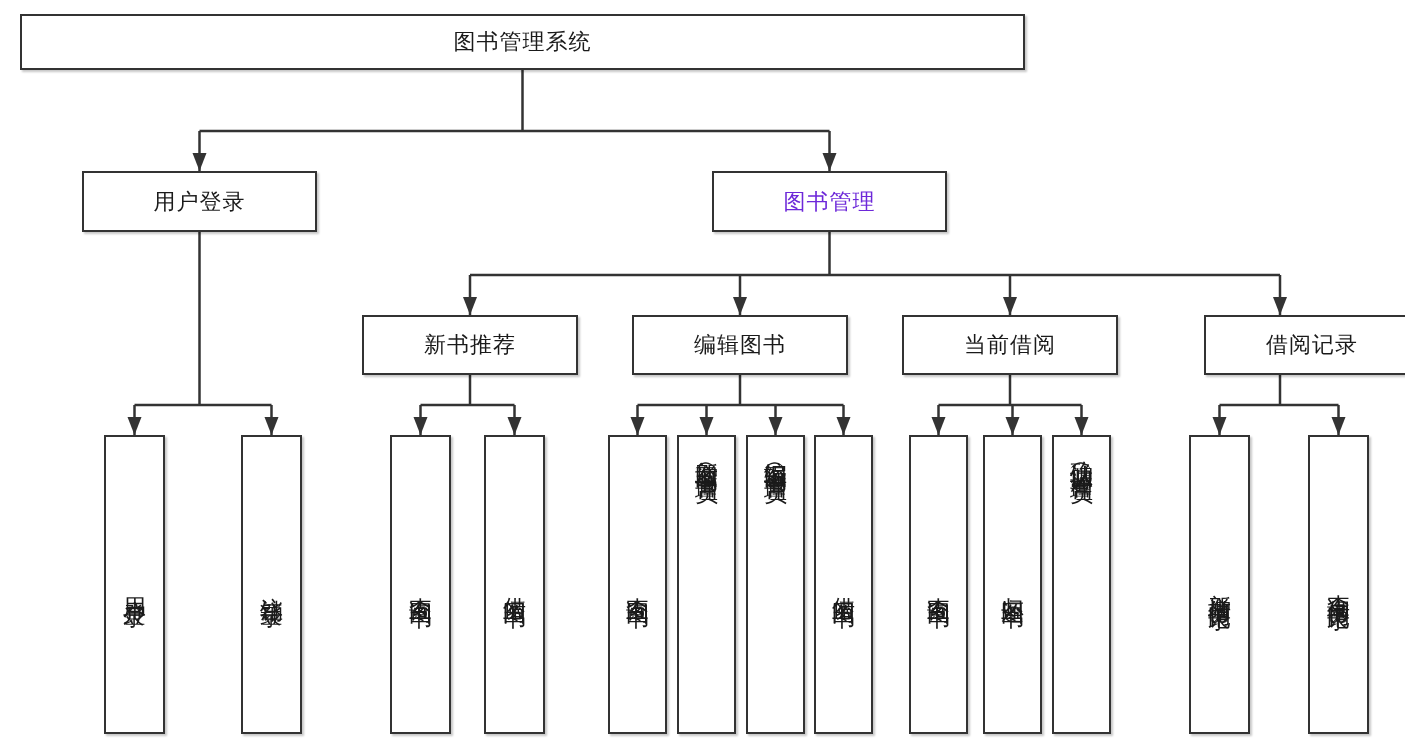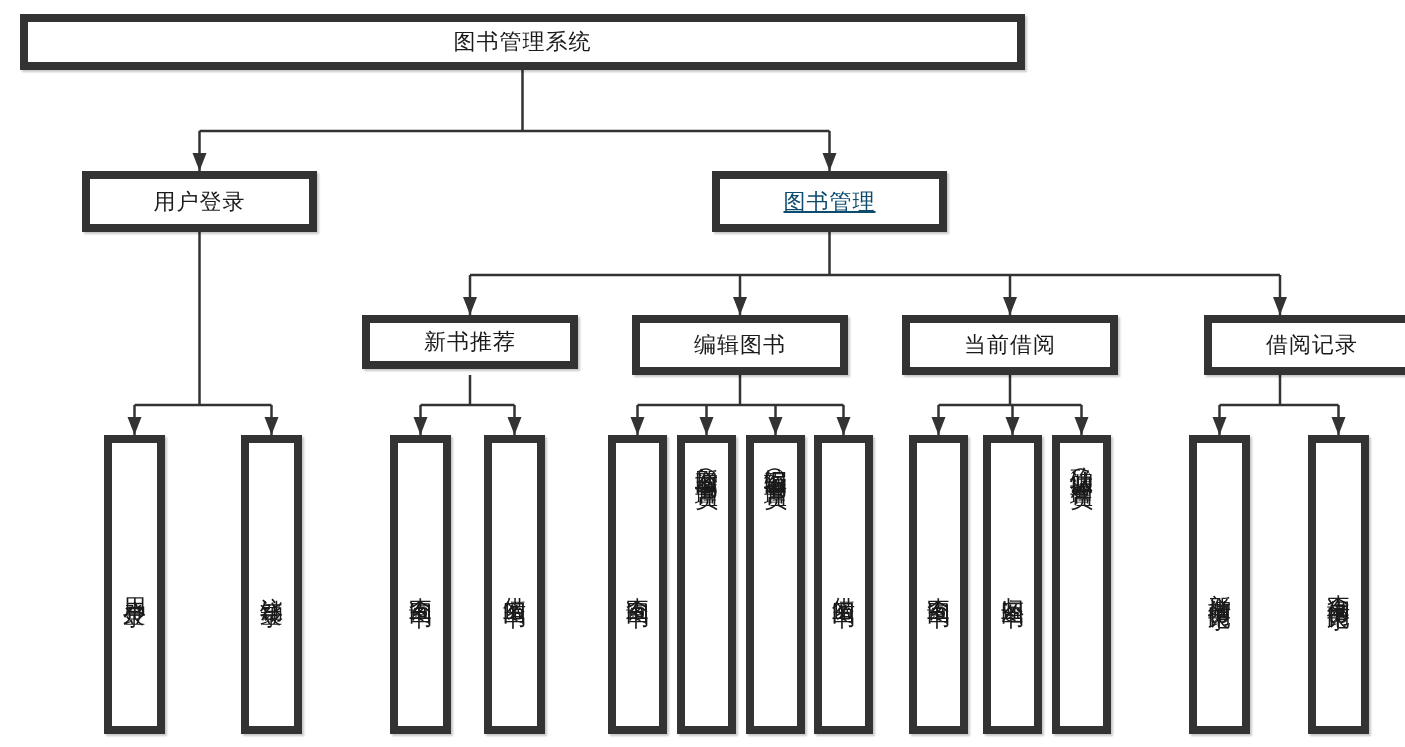--- a/index.html
+++ b/index.html
@@ -22,21 +22,21 @@
     left: 0;
     top: 0;
     width: 1405px;
     height: 747px;
     pointer-events: none;
   }
   .node {
     position: absolute;
     box-sizing: border-box;
     background: #ffffff;
-    border: 8px solid #f97316;
+    border: 2px solid #f97316;
     box-shadow: 2px 2px 2px rgba(0,0,0,0.22);
     display: flex;
     align-items: center;
     justify-content: center;
     color: #1a1a1a;
     overflow: hidden;
   }
   .node.horizontal {
     font-size: 22px;
     letter-spacing: 1px;
@@ -131,24 +131,24 @@
       <line x1="1338.5" y1="405" x2="1338.5" y2="435" stroke="#333333" stroke-width="2.5"></line>
       <path d="M1331.5,417 L1345.5,417 L1338.5,435 Z" fill="#333333"></path>
     </svg>
   <div id="nodes-layer">
       <div class="node horizontal" style="left: 20px; top: 14px; width: 1005px; height: 56px; border-color: rgb(51, 51, 51); background: rgb(255, 255, 255); color: rgb(26, 26, 26);">
         <span>图书管理系统</span>
       </div>
       <div class="node horizontal" style="left: 82px; top: 171px; width: 235px; height: 61px; border-color: rgb(51, 51, 51); background: rgb(255, 255, 255); color: rgb(26, 26, 26);">
         <span>用户登录</span>
       </div>
-      <div class="node horizontal" style="left: 712px; top: 171px; width: 235px; height: 61px; border-color: rgb(51, 51, 51); background: rgb(255, 255, 255); color: #0c4a6e; text-decoration: underline;">
+      <div class="node horizontal" style="left: 712px; top: 171px; width: 235px; height: 61px; border-color: rgb(51, 51, 51); background: rgb(255, 255, 255); color: #6d28d9;">
         <span>图书管理</span>
       </div>
-      <div class="node horizontal" style="left: 362px; top: 315px; width: 216px; height: 54px; border-color: rgb(51, 51, 51); background: rgb(255, 255, 255); color: rgb(26, 26, 26);">
+      <div class="node horizontal" style="left: 362px; top: 315px; width: 216px; height: 60px; border-color: rgb(51, 51, 51); background: rgb(255, 255, 255); color: rgb(26, 26, 26);">
         <span>新书推荐</span>
       </div>
       <div class="node horizontal" style="left: 632px; top: 315px; width: 216px; height: 60px; border-color: rgb(51, 51, 51); background: rgb(255, 255, 255); color: rgb(26, 26, 26);">
         <span>编辑图书</span>
       </div>
       <div class="node horizontal" style="left: 902px; top: 315px; width: 216px; height: 60px; border-color: rgb(51, 51, 51); background: rgb(255, 255, 255); color: rgb(26, 26, 26); align-items: center;">
         <span>当前借阅</span>
       </div>
       <div class="node horizontal" style="left: 1204px; top: 315px; width: 216px; height: 60px; border-color: rgb(51, 51, 51); background: rgb(255, 255, 255); color: rgb(26, 26, 26);">
         <span>借阅记录</span>

